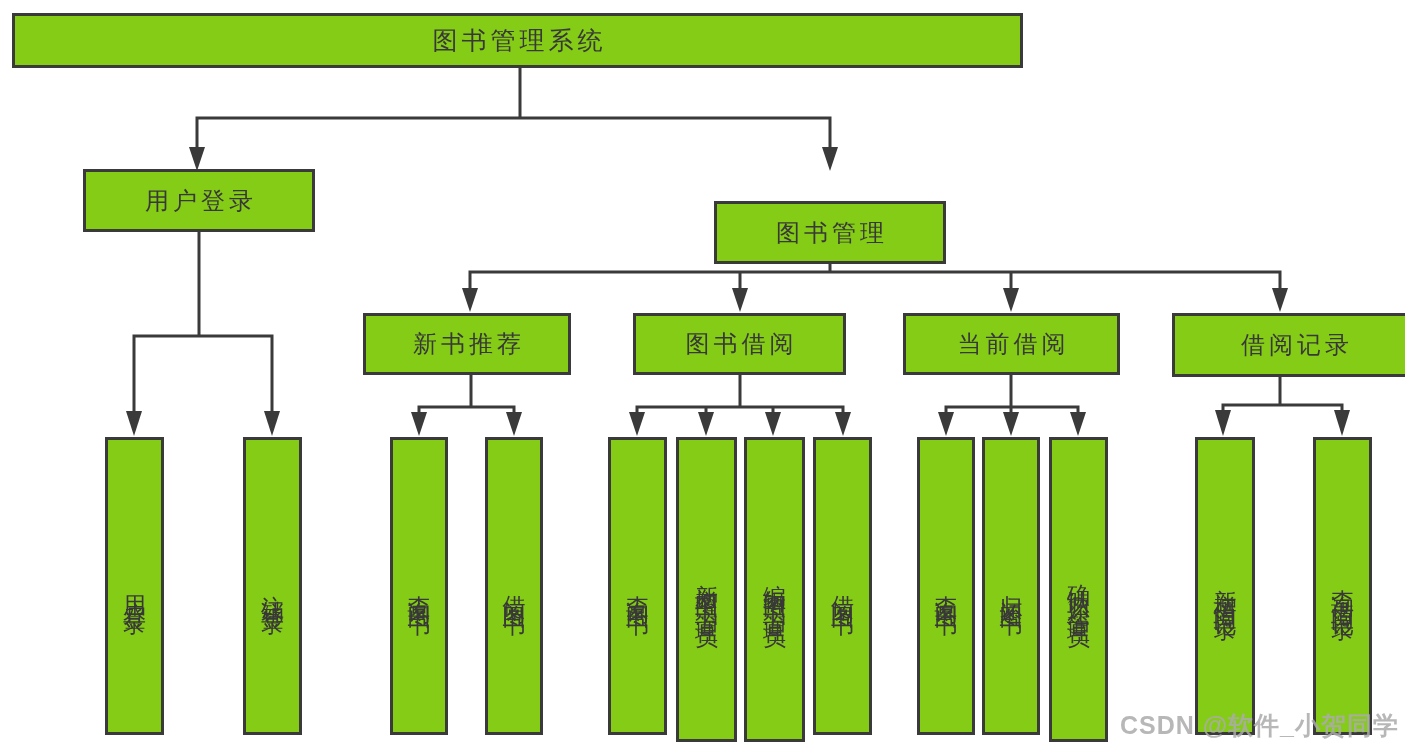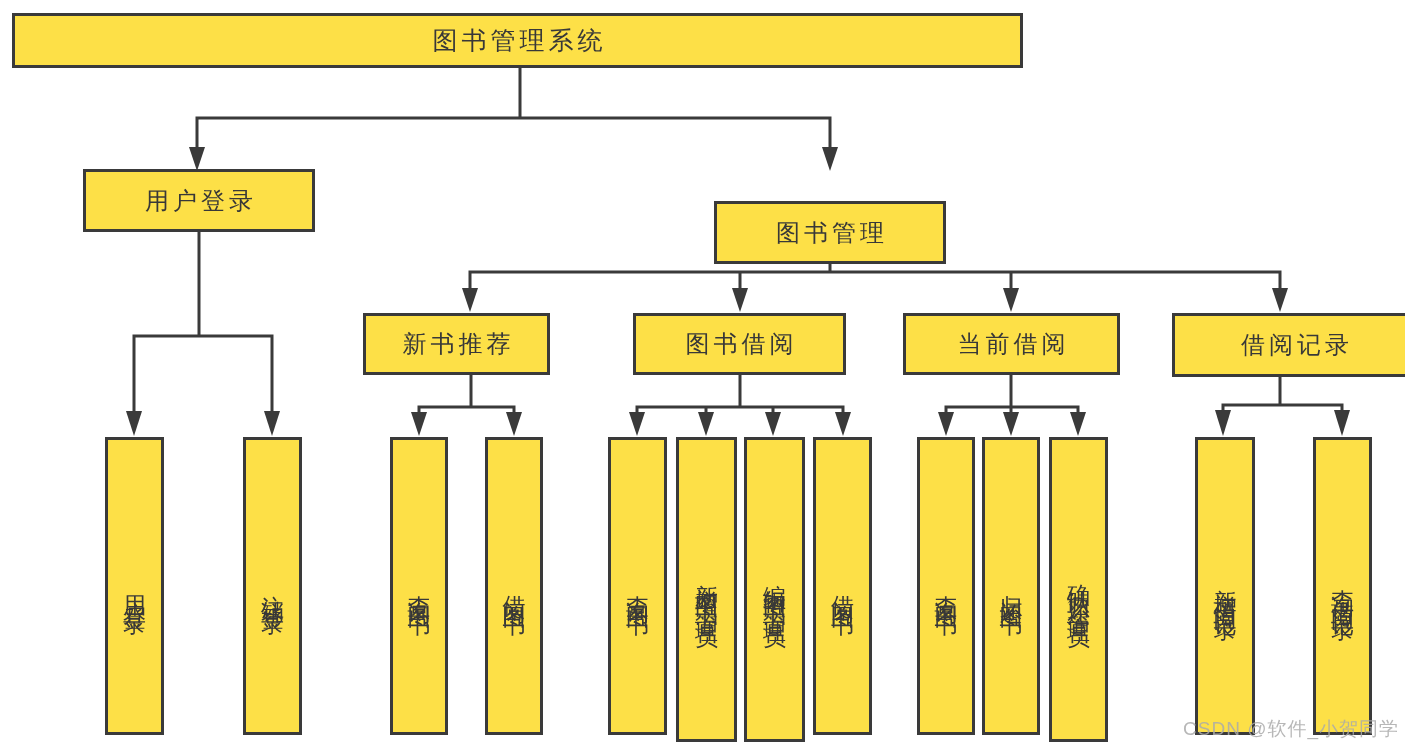--- a/index.html
+++ b/index.html
@@ -6,38 +6,38 @@
   body {
     width:1405px; height:747px;
     background:#ffffff;
     font-family:"Liberation Sans","DejaVu Sans",sans-serif;
     position:relative; overflow:hidden;
   }
   #stage { position:absolute; left:0; top:0; width:1405px; height:747px; }
   svg.connectors { position:absolute; left:0; top:0; z-index:0; }
   .node {
     position:absolute; box-sizing:border-box;
-    background:#fde047; border:3px solid #3a3a3a;
+    background:#84cc16; border:3px solid #3a3a3a;
     display:flex; align-items:center; justify-content:center;
     z-index:1; color:#383838;
   }
   .h-label {
     font-size:24px; letter-spacing:4px; white-space:nowrap;
     transform:translateX(2px); 
   }
   .title-label { font-size:25px; }
   .v-label {
     writing-mode:vertical-rl; text-orientation:mixed;
     font-size:23px; letter-spacing:6px; line-height:1;
     transform:translateY(3px);
   }
   .watermark {
     position:absolute; right:6px; bottom:5px; z-index:2;
-    font-size:19px; color:rgba(170,170,170,0.85);
-    letter-spacing:1px; white-space:nowrap;
+    font-size:25px; color:rgba(170,170,170,0.85);
+    letter-spacing:1px; white-space:nowrap;font-weight:bold;
   }
 </style>
 </head>
 <body>
 
 <div id="stage">
 
   <svg class="connectors" width="1405" height="747" viewBox="0 0 1405 747" fill="none" stroke="#3a3a3a" stroke-width="3">
 
     <path d="M520 68 V118 M195.5 118 H831.5 M197 118 V150 M830 118 V150"></path>
@@ -78,21 +78,21 @@
     <span class="h-label title-label">图书管理系统</span>
   </div>
 
   <div class="node" style="left:83px; top:169px; width:232px; height:63px;">
     <span class="h-label">用户登录</span>
   </div>
   <div class="node" style="left:714px; top:169px; width:232px; height:63px;margin-top:32px;">
     <span class="h-label">图书管理</span>
   </div>
 
-  <div class="node" style="left:363px; top:313px; width:187px; height:62px;">
+  <div class="node" style="left:363px; top:313px; width:208px; height:62px;">
     <span class="h-label">新书推荐</span>
   </div>
   <div class="node" style="left:903px; top:313px; width:217px; height:62px;">
     <span class="h-label">当前借阅</span>
   </div>
   <div class="node" style="left:633px; top:313px; width:213px; height:62px;">
     <span class="h-label">图书借阅</span>
   </div>
   <div class="node" style="left:1172px; top:313px; width:246px; height:64px;">
     <span class="h-label">借阅记录</span>

